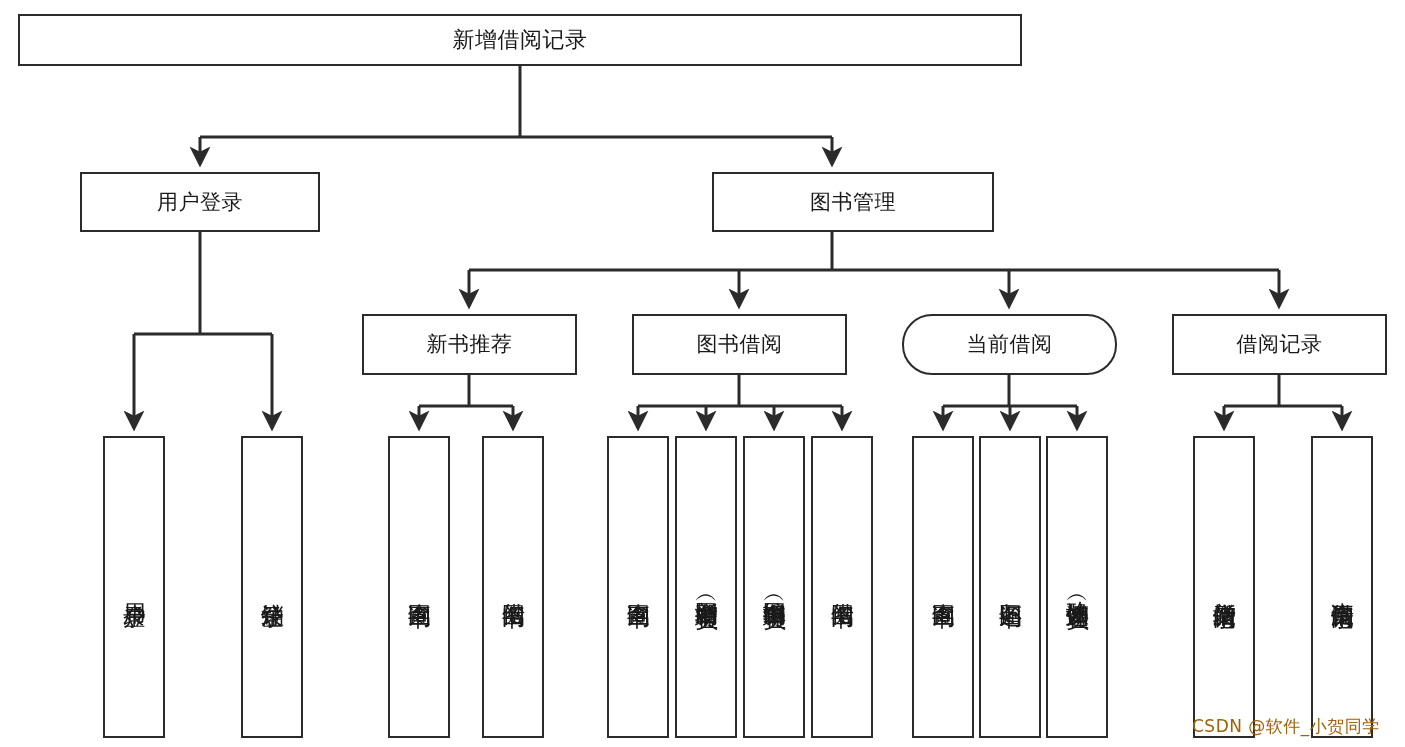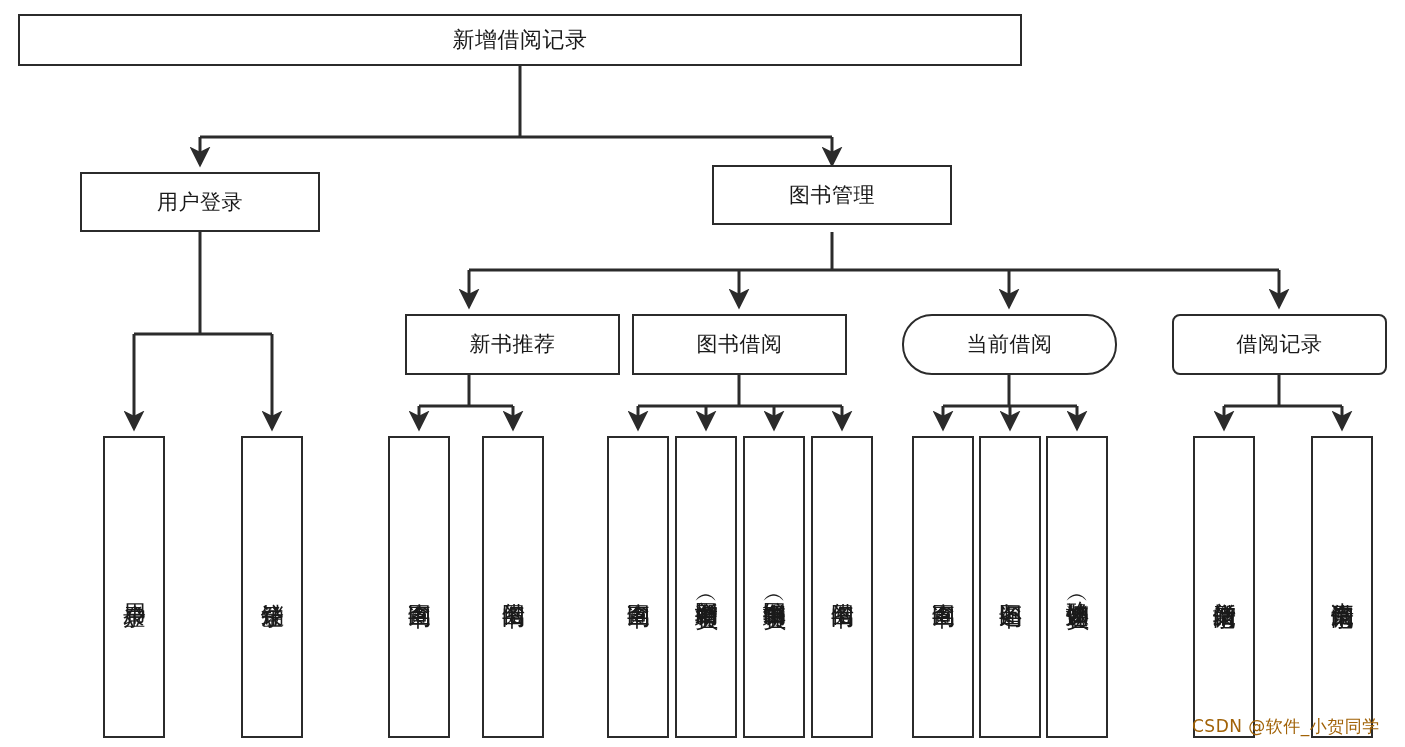--- a/index.html
+++ b/index.html
@@ -124,34 +124,34 @@
     </g>
   </svg>
 
   <div class="node root horiz" style="left:18px; top:14px; width:1004px; height:52px;">
     <span class="label">新增借阅记录</span>
   </div>
 
   <div class="node horiz" style="left:80px; top:172px; width:240px; height:60px;">
     <span class="label">用户登录</span>
   </div>
-  <div class="node horiz" style="left:712px; top:165px; width:240px; height:60px;">
+  <div class="node horiz" style="left:712px; top:172px; width:282px; height:60px;">
     <span class="label">图书管理</span>
   </div>
 
-  <div class="node horiz" style="left:362px; top:314px; width:215px; height:61px;margin-left:43px;">
+  <div class="node horiz" style="left:362px; top:314px; width:215px; height:61px;">
     <span class="label">新书推荐</span>
   </div>
   <div class="node horiz" style="left:632px; top:314px; width:215px; height:61px;font-family:Liberation Serif, serif;">
     <span class="label">图书借阅</span>
   </div>
   <div class="node horiz" style="left:902px; top:314px; width:215px; height:61px;border-radius:30px;">
     <span class="label">当前借阅</span>
   </div>
-  <div class="node horiz" style="left:1172px; top:314px; width:215px; height:61px;border-radius:8px;">
+  <div class="node horiz" style="left:1172px; top:314px; width:215px; height:61px;">
     <span class="label">借阅记录</span>
   </div>
 
   <div class="node vert" style="left:103px; top:436px; width:62px; height:302px;">
     <span class="label">用户登录</span>
   </div>
   <div class="node vert" style="left:241px; top:436px; width:62px; height:302px;">
     <span class="label">注销登录</span>
   </div>
 

